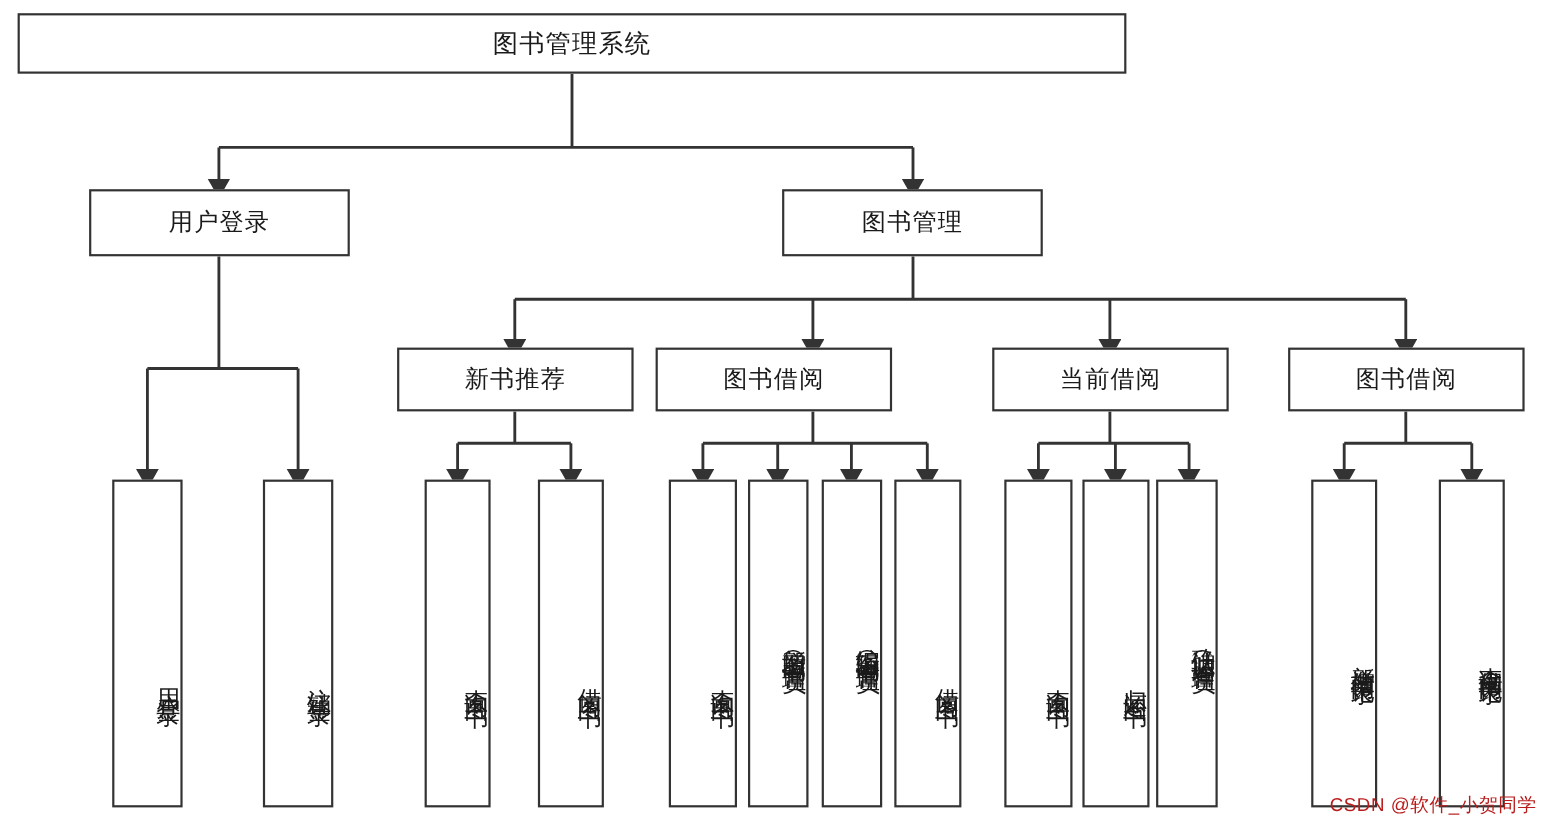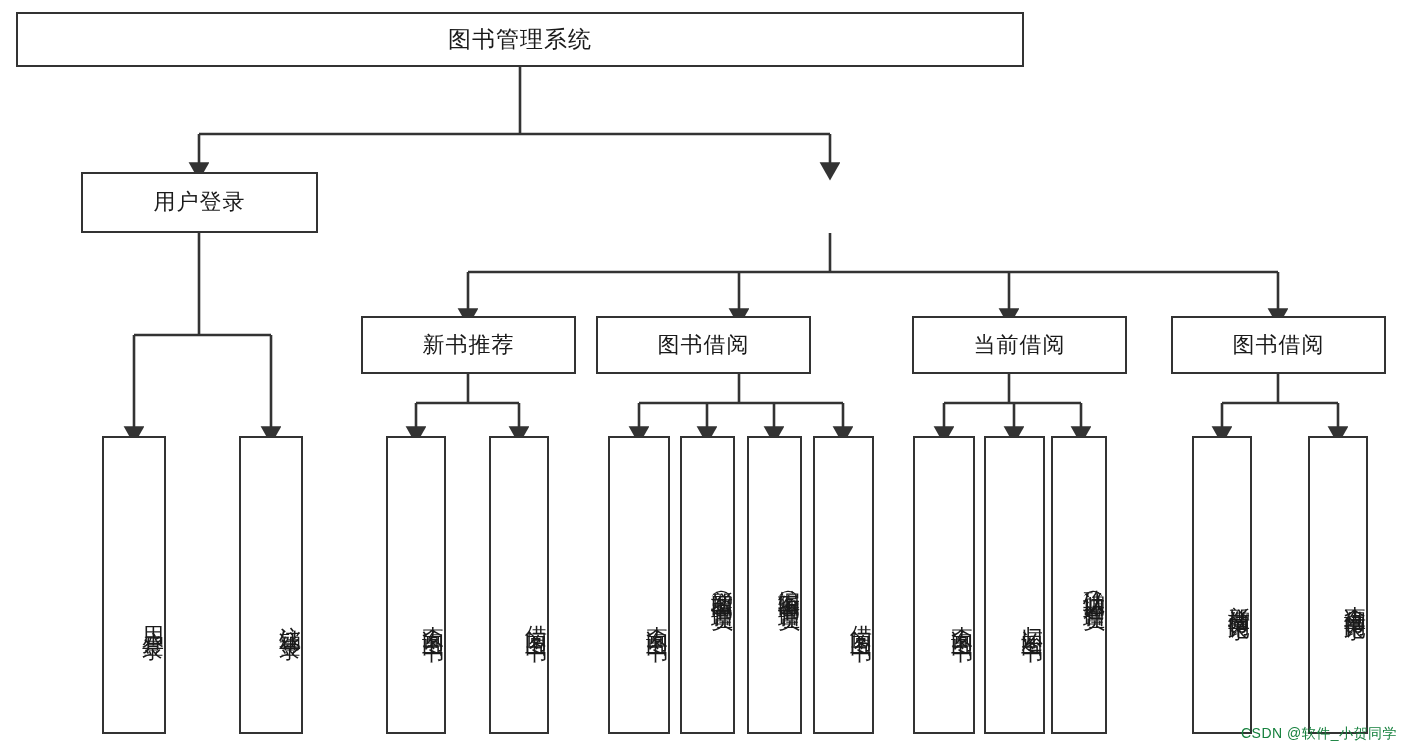--- a/index.html
+++ b/index.html
@@ -60,22 +60,22 @@
     display: block;
     white-space: pre-line;
   }
   #root-node {
     font-size: 23px;
   }
   #watermark {
     position: absolute;
     right: 8px;
     bottom: 4px;
-    font-size: 14px;
-    color: #15803d;
+    font-size: 17px;
+    color: #b91c1c;
     letter-spacing: 0.5px;
     white-space: nowrap;
     user-select: none;
   }
 </style>
 </head>
 <body>
 
 <div id="canvas">
 
@@ -130,30 +130,33 @@
   </svg>
 
   <div class="node horizontal" id="root-node" style="left:16px; top:12px; width:1008px; height:55px;">
     <span class="node-label">图书管理系统</span>
   </div>
 
   <div class="node horizontal" style="left:81px; top:172px; width:237px; height:61px;">
     <span class="node-label">用户登录</span>
   </div>
 
+  <div class="node horizontal" style="left:711px; top:172px; width:237px; height:61px;">
+    <span class="node-label">图书管理</span>
+  </div>
 
   <div class="node horizontal" style="left:361px; top:316px; width:215px; height:58px;">
     <span class="node-label">新书推荐</span>
   </div>
 
   <div class="node horizontal" style="left:596px; top:316px; width:215px; height:58px;">
     <span class="node-label">图书借阅</span>
   </div>
 
-  <div class="node horizontal" style="left:902px; top:316px; width:215px; height:58px;margin-left:10px;">
+  <div class="node horizontal" style="left:902px; top:316px; width:215px; height:58px;">
     <span class="node-label">当前借阅</span>
   </div>
 
   <div class="node horizontal" style="left:1171px; top:316px; width:215px; height:58px;">
     <span class="node-label">图书借阅</span>
   </div>
 
   <div class="node vertical" style="left:102px; top:436px; width:64px; height:298px; padding-top:74px;">
     <span class="node-label">用户登录</span>
   </div>

